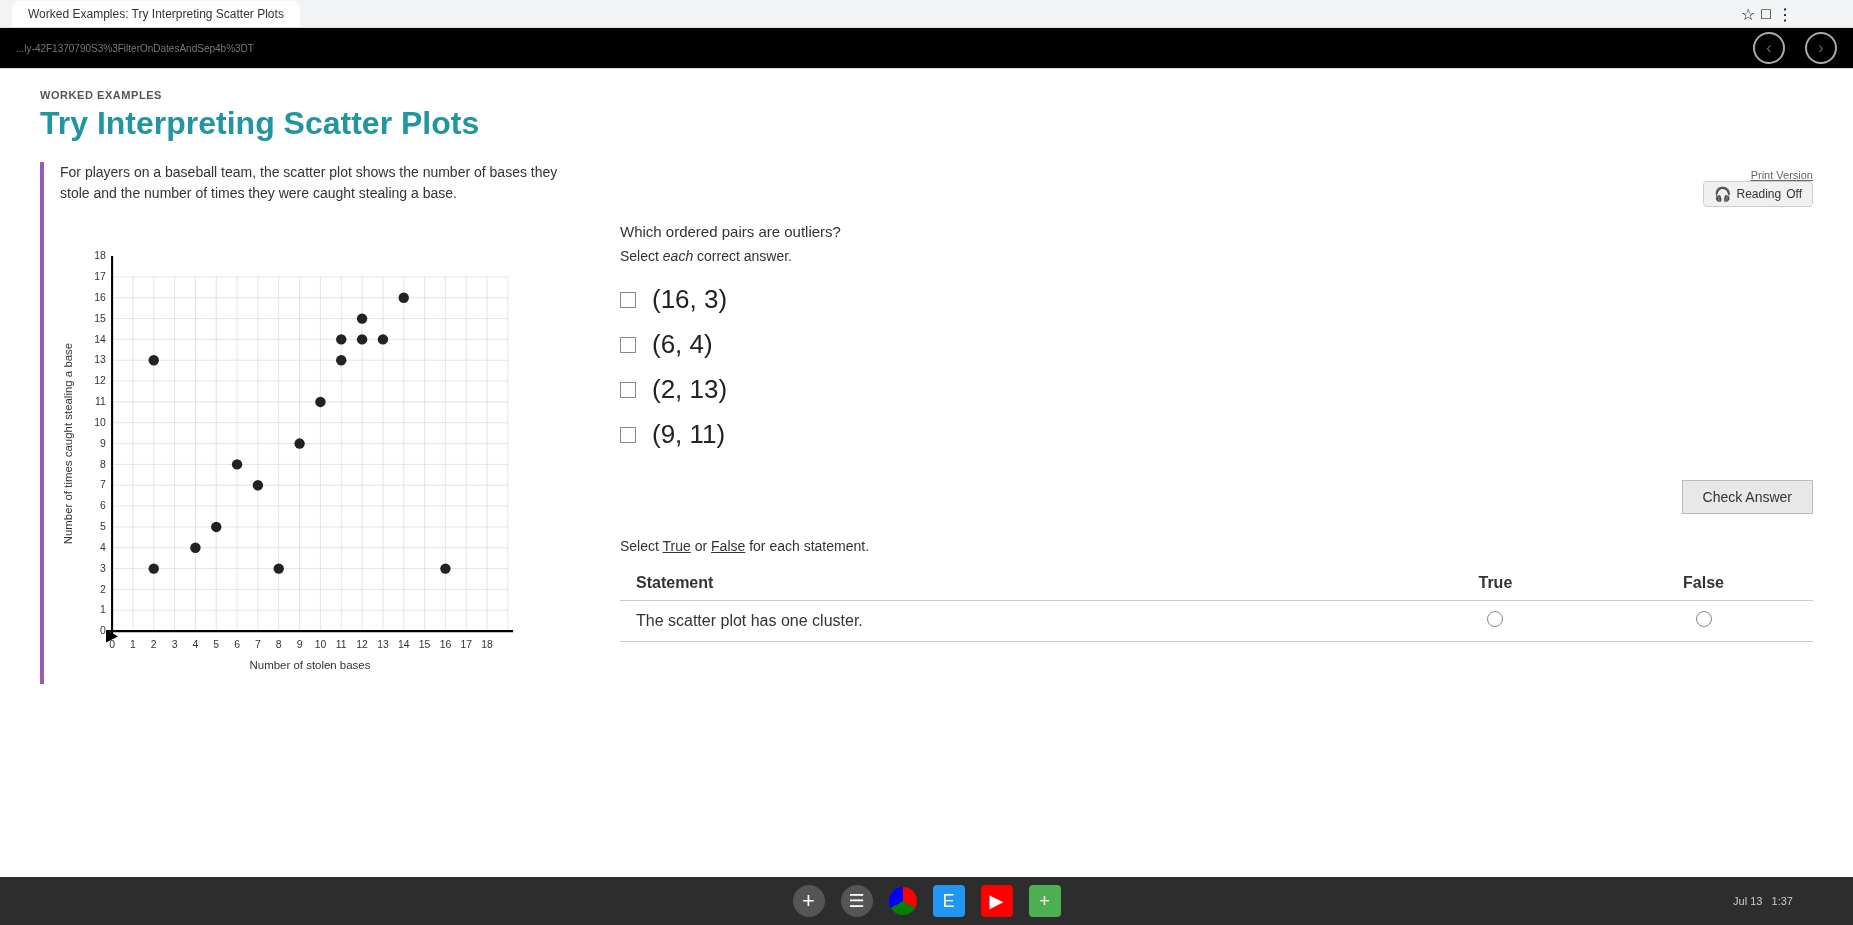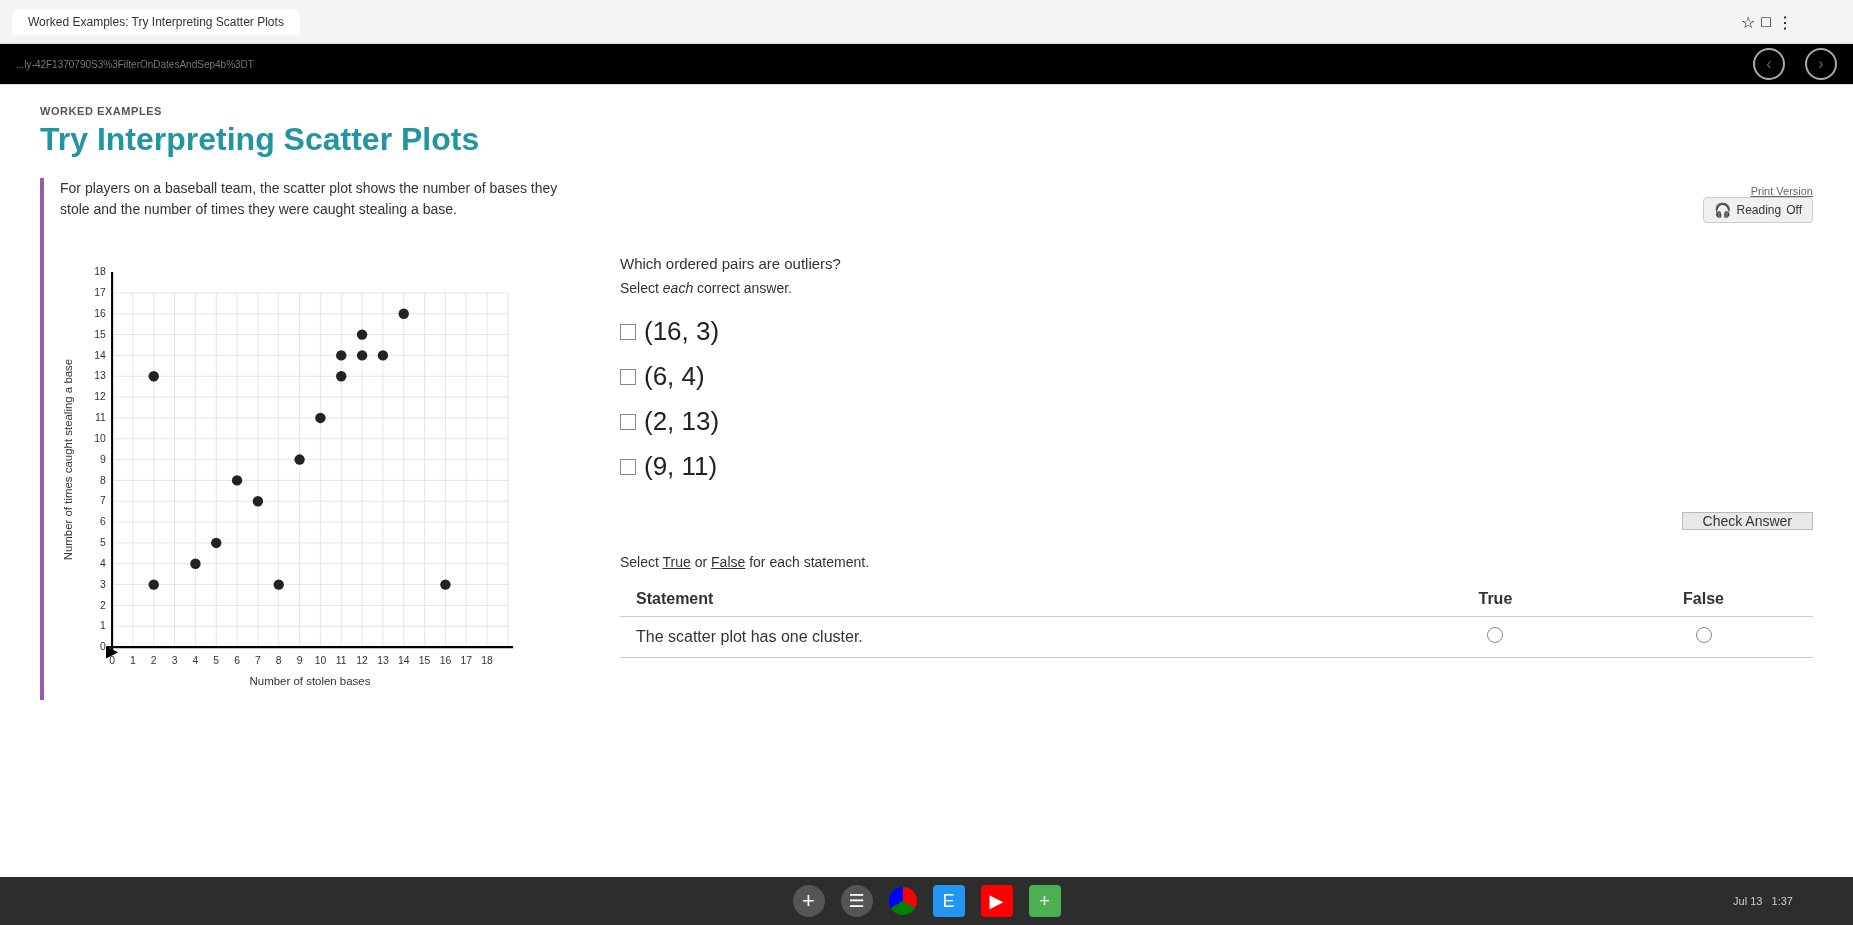--- a/index.html
+++ b/index.html
@@ -6,21 +6,21 @@
     body {
       background: #e8e8e8;
       font-family: Arial, sans-serif;
       min-height: 925px;
       overflow: hidden;
     }
 
     
     .browser-bar {
       background: #f1f3f4;
-      height: 44px;
+      height: 28px;
       display: flex;
       align-items: center;
       padding: 0 12px;
       border-bottom: 1px solid #ddd;
       position: relative;
     }
     .browser-tab {
       background: white;
       border-radius: 8px 8px 0 0;
       padding: 6px 16px;
@@ -146,42 +146,42 @@
     .answer-choices {
       display: flex;
       flex-direction: column;
       gap: 14px;
       margin-bottom: 30px;
     }
 
     .answer-choice {
       display: flex;
       align-items: center;
-      gap: 8px;
+      gap: 16px;
       cursor: pointer;
     }
 
     .choice-checkbox {
       width: 16px;
       height: 16px;
       border: 1.5px solid #888;
       background: white;
       flex-shrink: 0;
     }
 
     .choice-label {
       font-size: 26px;
       color: #222;
     }
 
     
     .check-answer-btn {
       background: #e8e8e8;
       border: 1px solid #bbb;
-      padding: 0 20px;
+      padding: 8px 20px;
       font-size: 14px;
       color: #333;
       cursor: pointer;
       display: block;
       margin-left: auto;
       margin-bottom: 24px;
     }
 
     
     .tf-instruction {
@@ -448,21 +448,21 @@
           <circle cx="370" cy="320" r="5" fill="#222"></circle>
 
           <circle cx="90" cy="120" r="5" fill="#222"></circle>
         </svg>
       </div>
     </div>
   </div>
 
   <div class="right-col">
 
-    <div style="display:flex; flex-direction:column; align-items:flex-end; margin-bottom:32px;">
+    <div style="display:flex; flex-direction:column; align-items:flex-end; margin-bottom:16px;">
       <button class="print-btn">Print Version</button>
       <button class="reading-btn">
         <span style="font-size:14px;">🎧</span>
         <span>Reading</span>
         <span>Off</span>
       </button>
     </div>
 
     <p class="question-text">Which ordered pairs are outliers?</p>
     <p class="instruction-text">

